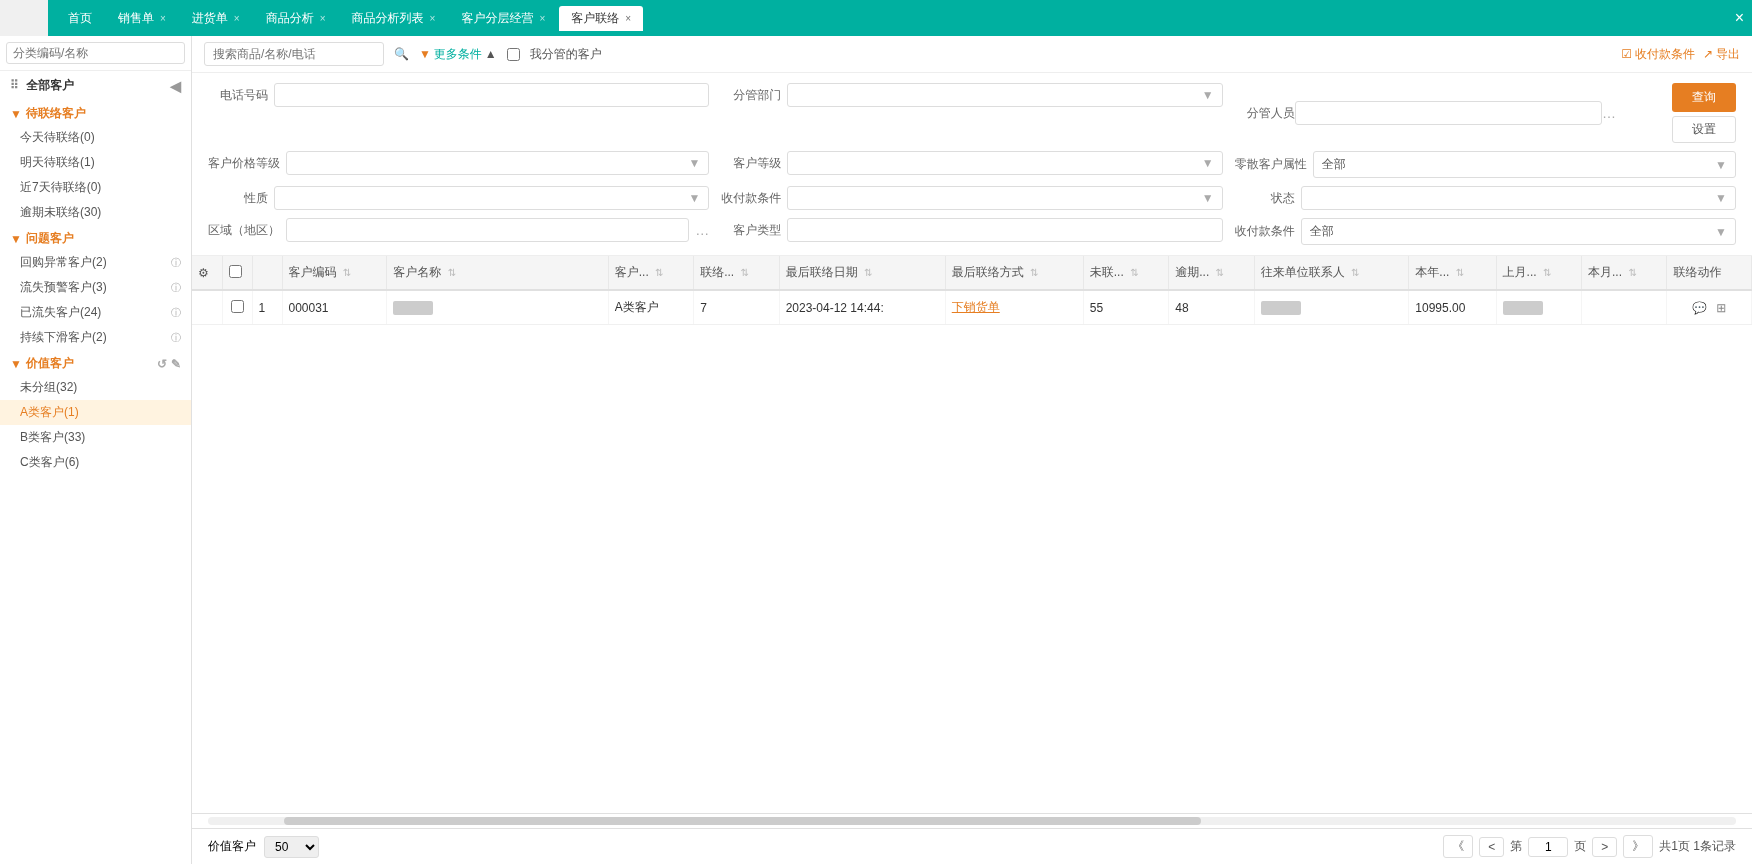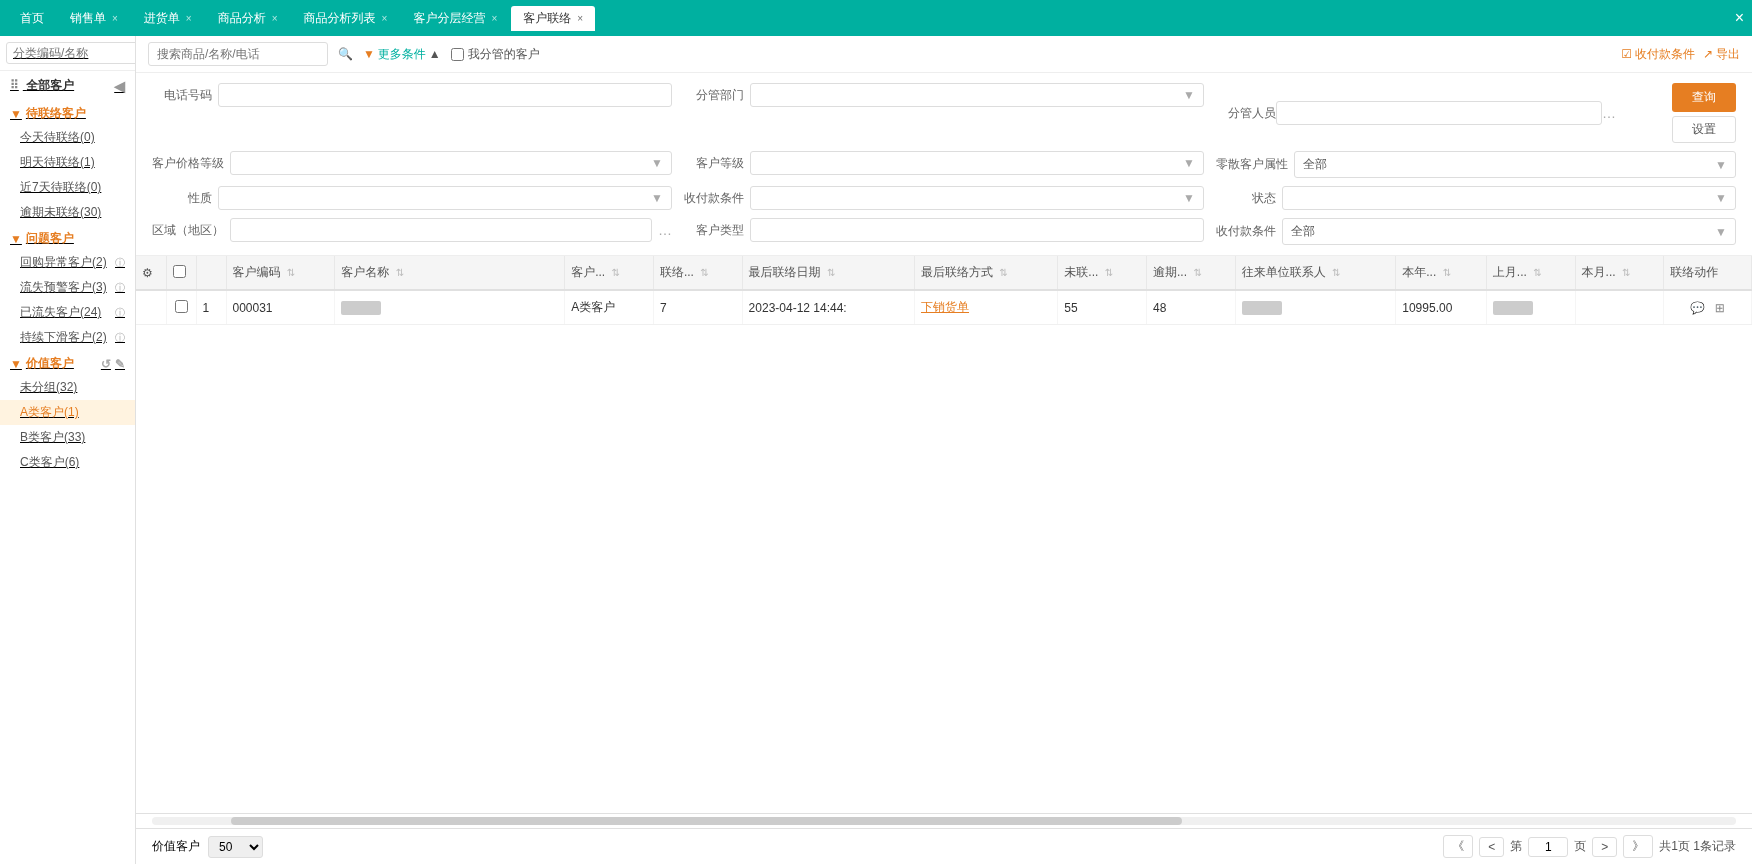--- a/index.html
+++ b/index.html
@@ -1,49 +1,49 @@
 <!DOCTYPE html>
 <html><head>
   <meta charset="utf-8">
   <style>
     * { box-sizing: border-box; margin: 0; padding: 0; font-family: "Microsoft YaHei", "SimHei", Arial, sans-serif; font-size: 12px; }
     body { background: #f0f0f0; width: 1752px; min-height: 864px; overflow: hidden; }
     
     
-    .top-nav { background: #00b0a0; height: 36px; display: flex; align-items: center; padding: 12px 8px; gap: 2px; }
+    .top-nav { background: #00b0a0; height: 36px; display: flex; align-items: center; padding: 12px 8px; gap: 2px; margin-left: 48px; }
     .nav-tab { color: #fff; padding: 4px 12px; cursor: pointer; font-size: 13px; border-radius: 3px 3px 0 0; display: flex; align-items: center; gap: 6px; }
     .nav-tab.home { background: transparent; }
     .nav-tab.active { background: #fff; color: #333; }
     .nav-tab .close-icon { font-size: 10px; color: inherit; opacity: 0.7; }
     .nav-close-all { margin-left: auto; color: #fff; font-size: 16px; cursor: pointer; }
     
     
     .main-layout { display: flex; height: calc(864px - 36px); }
     
     
-    .sidebar { width: 136px; background: #fff; border-right: 1px solid #e0e0e0; display: flex; flex-direction: column; overflow-y: auto; text-decoration: underline; }
+    .sidebar { width: 192px; background: #fff; border-right: 1px solid #e0e0e0; display: flex; flex-direction: column; overflow-y: auto; }
     .sidebar-search { padding: 6px; display: flex; align-items: center; border-bottom: 1px solid #eee; }
     .sidebar-search input { flex: 1; border: 1px solid #ddd; border-radius: 3px; padding: 3px 6px; font-size: 12px; outline: none; }
     .sidebar-header { padding: 6px 10px; font-weight: bold; color: #333; display: flex; align-items: center; justify-content: space-between; cursor: pointer; }
     .sidebar-header .collapse-icon { color: #999; font-size: 14px; }
     .sidebar-section-title { padding: 5px 10px 3px; color: #e67e22; font-weight: bold; display: flex; align-items: center; gap: 4px; font-size: 12px; }
     .sidebar-item { padding: 4px 10px 4px 20px; color: #555; cursor: pointer; white-space: nowrap; overflow: hidden; text-overflow: ellipsis; }
     .sidebar-item.active { background: #fff3e0; color: #e67e22; }
     .sidebar-section { padding: 5px 10px 3px; color: #00b0a0; font-weight: bold; display: flex; align-items: center; gap: 4px; font-size: 12px; }
     .sidebar-sub-item { padding: 4px 10px 4px 20px; color: #555; cursor: pointer; display: flex; align-items: center; justify-content: space-between; }
     .sidebar-sub-item .info-icon { color: #aaa; font-size: 10px; }
     
     
     .content { flex: 1; display: flex; flex-direction: column; background: #f5f5f5; overflow: hidden; }
     
     
     .filter-toolbar { background: #fff; padding: 6px 12px; display: flex; align-items: center; gap: 10px; border-bottom: 1px solid #eee; }
     .filter-search { border: 1px solid #ddd; border-radius: 3px; padding: 4px 8px; width: 180px; outline: none; font-size: 12px; }
     .filter-more { color: #00b0a0; cursor: pointer; display: flex; align-items: center; gap: 3px; font-size: 12px; }
-    .filter-checkbox { display: flex; align-items: center; gap: 4px; color: #555; cursor: pointer; }
+    .filter-checkbox { display: flex; align-items: center; gap: 10px; color: #555; cursor: pointer; }
     .action-btns { margin-left: auto; display: flex; gap: 8px; align-items: center; }
     .action-btn { color: #e67e22; cursor: pointer; font-size: 12px; display: flex; align-items: center; gap: 3px; }
     
     
     .filter-panel { background: #fff; padding: 10px 16px; border-bottom: 1px solid #eee; display: grid; grid-template-columns: repeat(3, 1fr); gap: 8px 12px; }
     .filter-row { display: flex; align-items: center; gap: 6px; }
     .filter-label { color: #666; white-space: nowrap; min-width: 60px; text-align: right; }
     .filter-input { flex: 1; border: 1px solid #ddd; border-radius: 3px; padding: 4px 8px; font-size: 12px; outline: none; }
     .filter-select { flex: 1; border: 1px solid #ddd; border-radius: 3px; padding: 4px 8px; font-size: 12px; background: #fff; cursor: pointer; display: flex; align-items: center; justify-content: space-between; }
     .filter-select-text { flex: 1; color: #555; }

